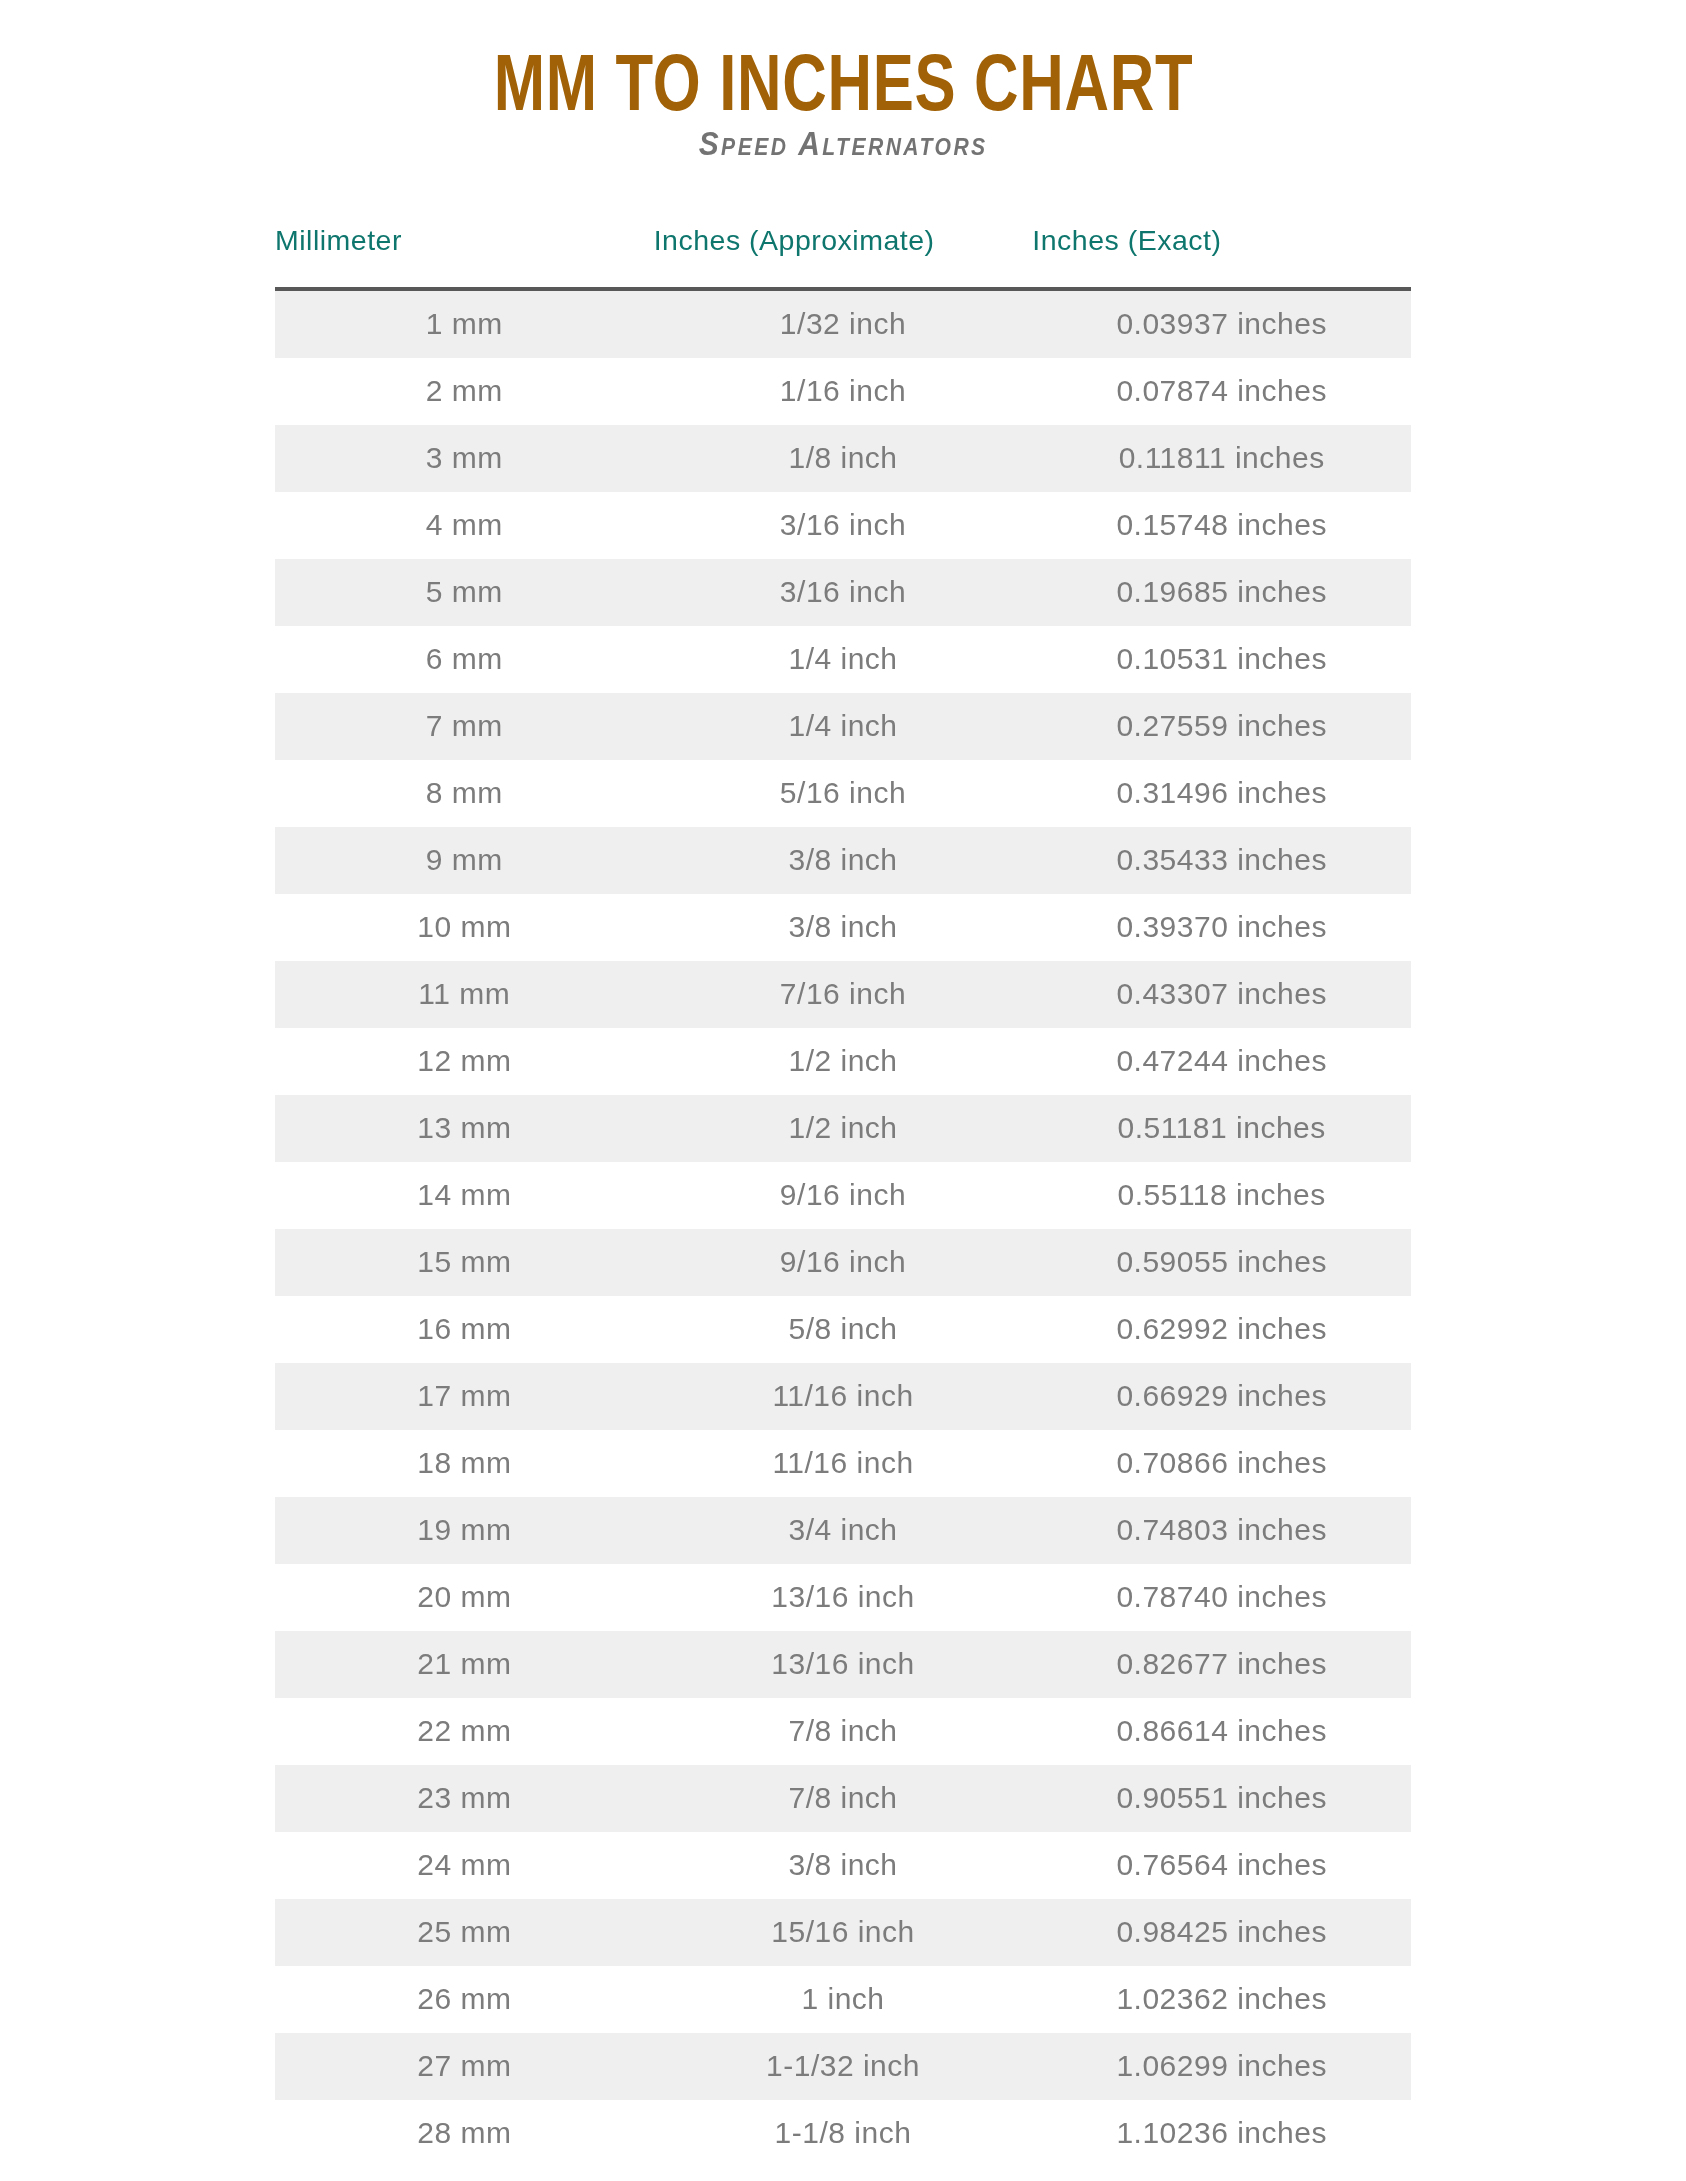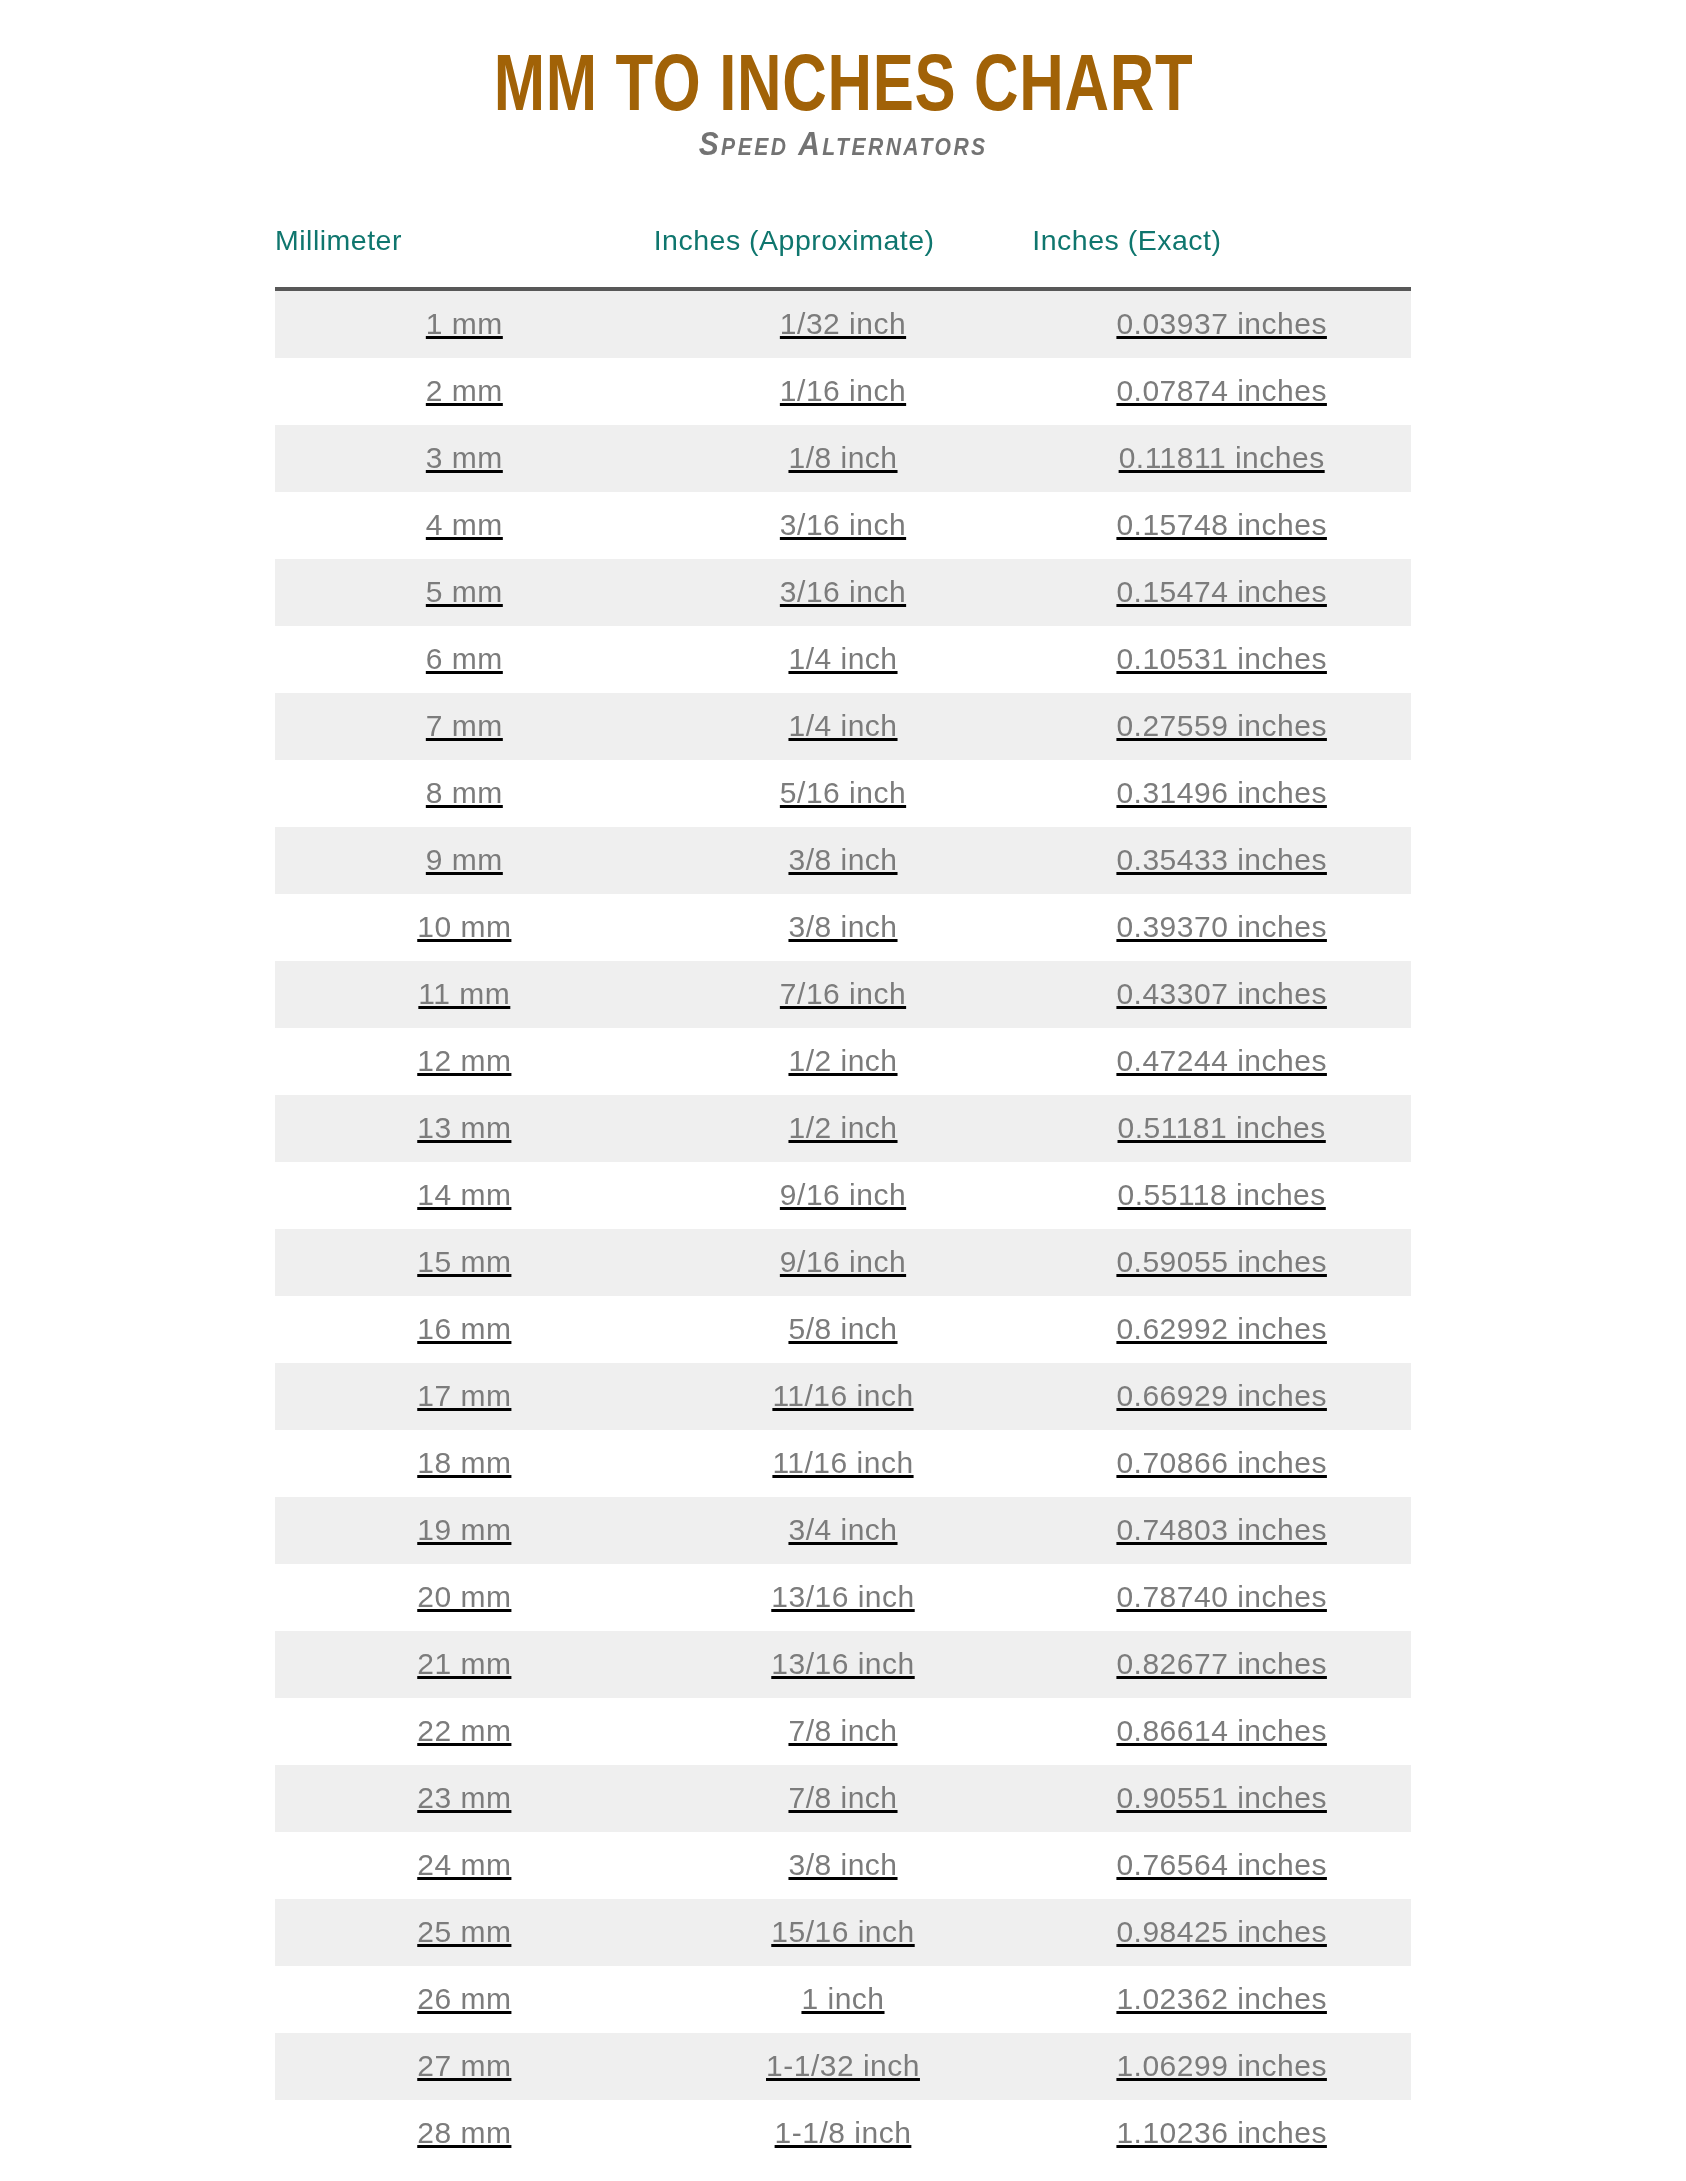--- a/index.html
+++ b/index.html
@@ -71,21 +71,20 @@
   }
   .tbody {
     width: 100%;
   }
   .trow {
     display: grid;
     grid-template-columns: 1fr 1fr 1fr;
     height: 67px;
     align-items: center;
     background: #ffffff;
-    text-decoration: underline;
   }
   .trow.stripe {
     background: #efefef;
   }
   .tcell {
     text-align: center;
     font-size: 30px;
     font-weight: 400;
     color: #7c7c7c;
     letter-spacing: 0.5px;
@@ -124,21 +123,21 @@
           <div class="tcell">0.11811 inches</div>
         </div>
         <div class="trow">
           <div class="tcell">4 mm</div>
           <div class="tcell">3/16 inch</div>
           <div class="tcell">0.15748 inches</div>
         </div>
         <div class="trow stripe">
           <div class="tcell">5 mm</div>
           <div class="tcell">3/16 inch</div>
-          <div class="tcell">0.15474 inches</div>
+          <div class="tcell">0.19685 inches</div>
         </div>
         <div class="trow">
           <div class="tcell">6 mm</div>
           <div class="tcell">1/4 inch</div>
           <div class="tcell">0.10531 inches</div>
         </div>
         <div class="trow stripe">
           <div class="tcell">7 mm</div>
           <div class="tcell">1/4 inch</div>
           <div class="tcell">0.27559 inches</div>

